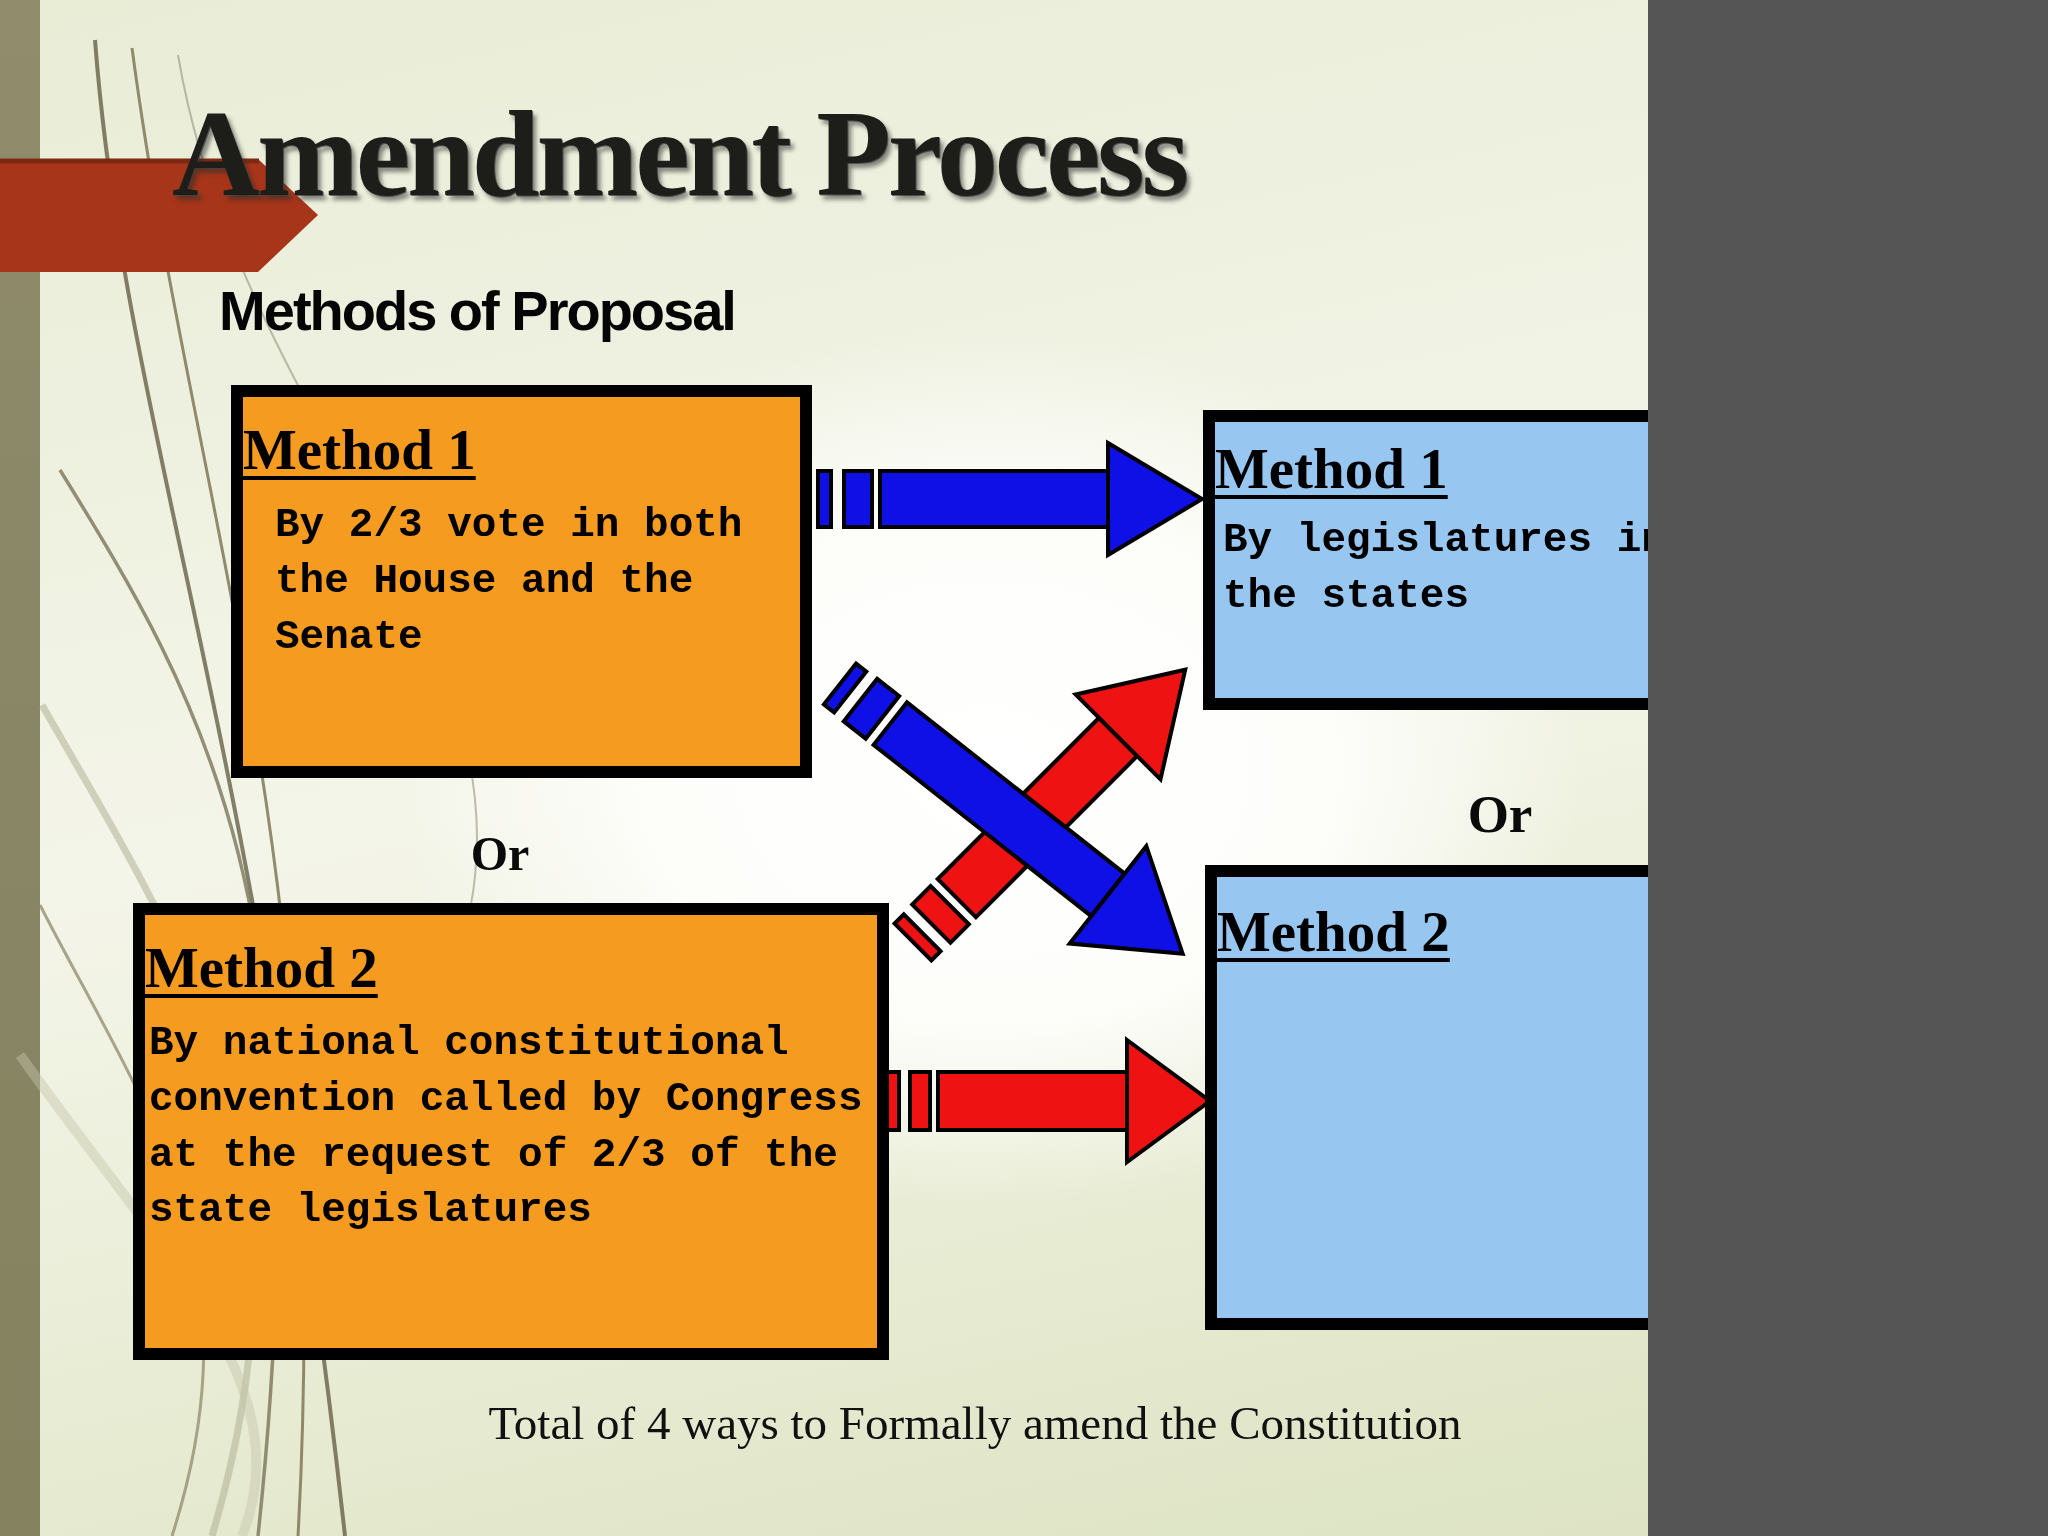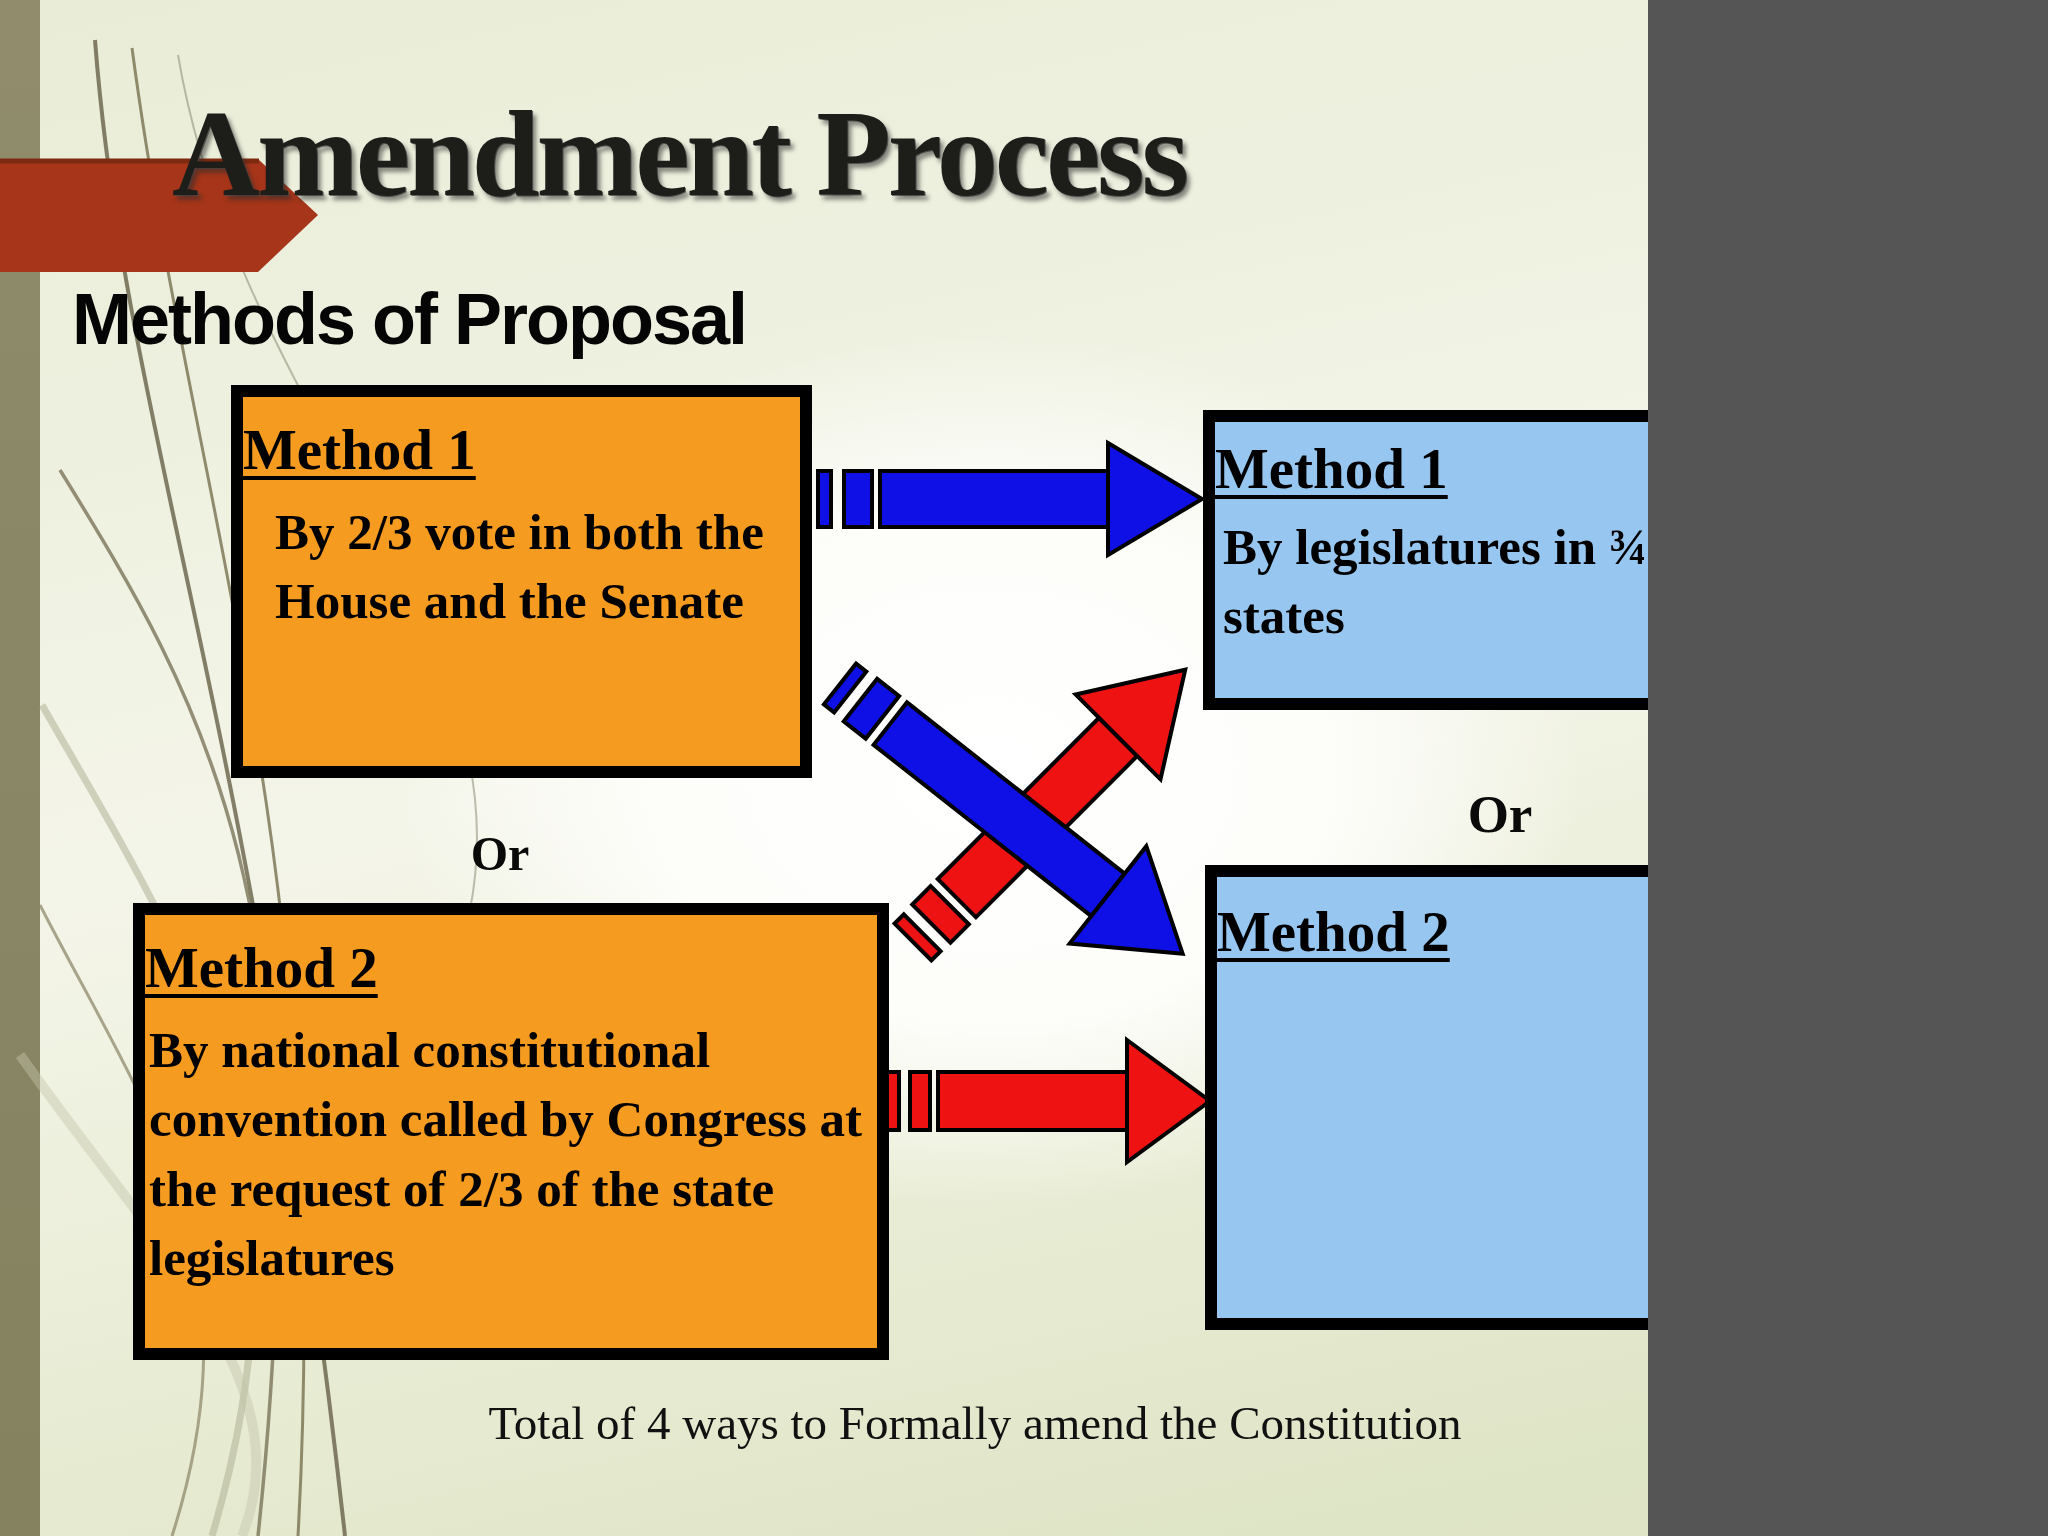--- a/index.html
+++ b/index.html
@@ -19,38 +19,39 @@
   svg.layer{position:absolute;left:0;top:0;pointer-events:none;}
   .page-title{
     position:absolute;left:172px;top:84px;width:1400px;
     font-size:122px;font-weight:bold;letter-spacing:-3px;color:#1d1d1a;
     text-shadow:4px 5px 4px rgba(45,45,45,0.55), 1px 1px 0 rgba(80,80,80,.8);
     white-space:nowrap;
   }
   .col-header{
     position:absolute;top:278px;width:810px;
     font-family:"Liberation Sans","DejaVu Sans",sans-serif;
-    font-weight:bold;font-size:72px;letter-spacing:-2px;color:#050505;
-    white-space:nowrap;
+    font-weight:bold;font-size:56px;letter-spacing:-2px;color:#050505;
+    text-align:center;white-space:nowrap;
   }
   .col-header.left{left:72px;}
   .col-header.right{left:1075px;}
   .method-box{
     position:absolute;box-sizing:border-box;
     border:12px solid #000;
     color:#000;
   }
   .method-box .heading{
     margin-top:20px;
     text-align:left;font-size:57px;font-weight:bold;
     text-decoration:underline;text-decoration-thickness:4px;text-underline-offset:7px;
   }
   .method-box .body{
-    font-size:51px;font-weight:bold;line-height:1.36;
+    font-size:41px;font-weight:bold;line-height:1.36;
     margin-top:16px;
+    font-family:Liberation Mono, monospace;
   }
   .box-orange{background:#F59B20;}
   .box-blue{background:#97C7F0;}
   #prop-m1{left:231px;top:385px;width:581px;height:393px;}
   #prop-m1 .body{padding:0 18px 0 32px;}
   #prop-m2{left:133px;top:903px;width:756px;height:457px;}
   #prop-m2 .body{padding:0 10px 0 4px;}
   #rat-m1{left:1203px;top:410px;width:659px;height:300px;}
   #rat-m1 .heading{margin-top:14px;}
   #rat-m1 .body{margin-top:12px;padding:0 16px 0 8px;}

